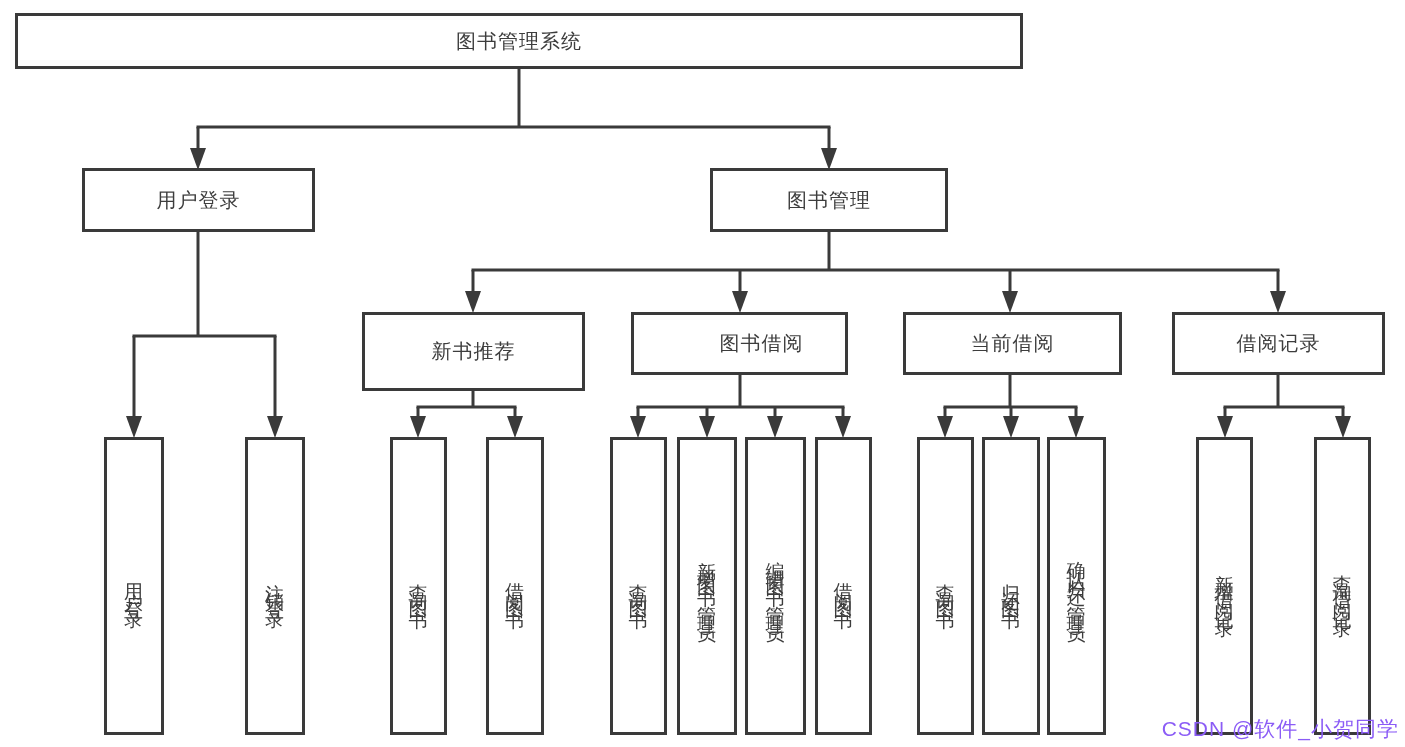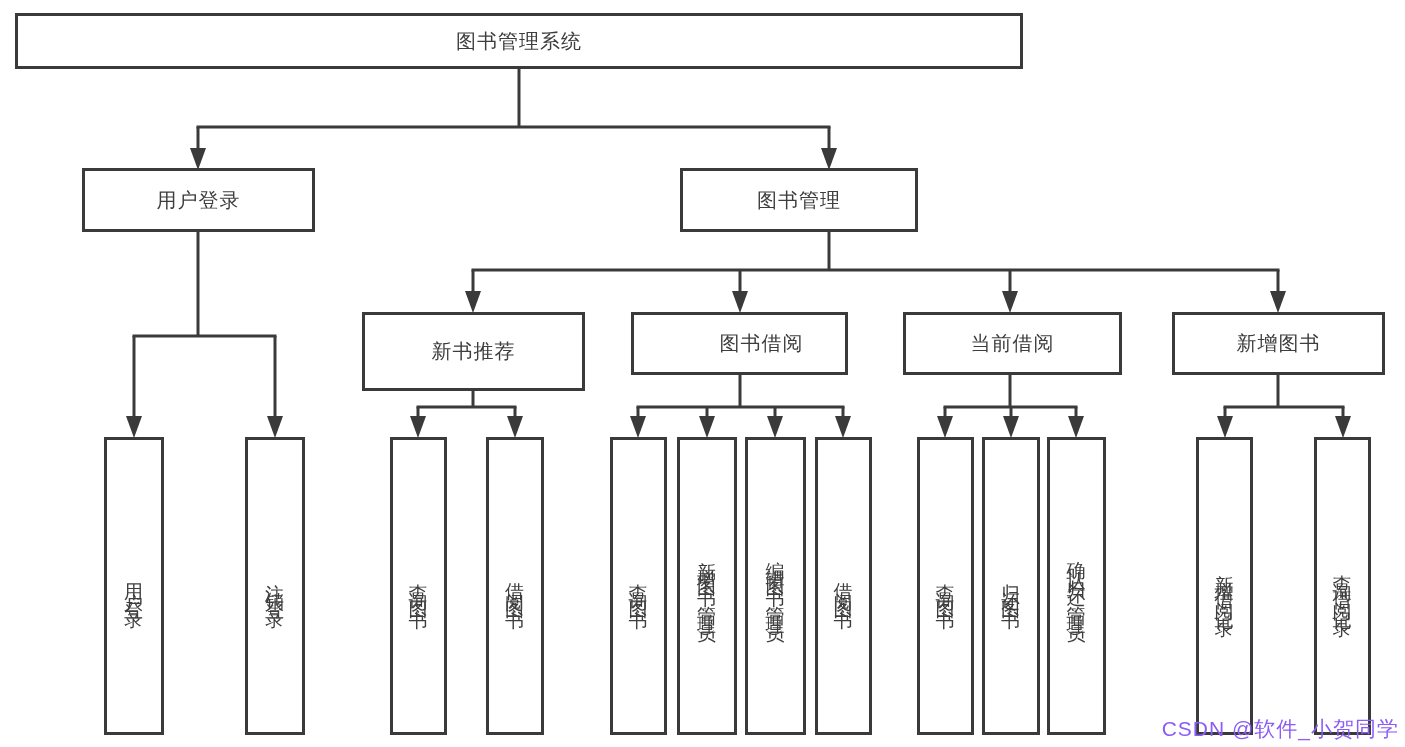--- a/index.html
+++ b/index.html
@@ -130,26 +130,26 @@
       <line x1="1225" y1="407" x2="1225" y2="418"></line>
       <polygon points="1217,416 1233,416 1225,438" stroke="none"></polygon>
       <line x1="1343" y1="407" x2="1343" y2="418"></line>
       <polygon points="1335,416 1351,416 1343,438" stroke="none"></polygon>
     </g>
   </svg>
 
   <div class="box" style="left:15px; top:13px; width:1008px; height:56px;">图书管理系统</div>
 
   <div class="box" style="left:82px; top:168px; width:233px; height:64px;">用户登录</div>
-  <div class="box" style="left:680px; top:168px; width:238px; height:64px;">图书管理</div>
+  <div class="box" style="left:710px; top:168px; width:238px; height:64px;">图书管理</div>
 
   <div class="box" style="left:362px; top:312px; width:223px; height:79px;">新书推荐</div>
   <div class="box" style="left:631px; top:312px; width:217px; height:63px;padding-left:44px;">图书借阅</div>
   <div class="box" style="left:903px; top:312px; width:219px; height:63px;">当前借阅</div>
-  <div class="box" style="left:1172px; top:312px; width:213px; height:63px;">新增图书</div>
+  <div class="box" style="left:1172px; top:312px; width:213px; height:63px;">借阅记录</div>
 
   <div class="box vbox" style="left:104px; top:437px; width:60px; height:298px;">用户登录</div>
   <div class="box vbox" style="left:245px; top:437px; width:60px; height:298px;">注销登录</div>
 
   <div class="box vbox" style="left:390px; top:437px; width:57px; height:298px;">查询图书</div>
   <div class="box vbox" style="left:486px; top:437px; width:58px; height:298px;">借阅图书</div>
 
   <div class="box vbox" style="left:610px; top:437px; width:57px; height:298px;">查询图书</div>
   <div class="box vbox" style="left:677px; top:437px; width:60px; height:298px;">新增图书（管理员）</div>
   <div class="box vbox" style="left:745px; top:437px; width:61px; height:298px;">编辑图书（管理员）</div>

